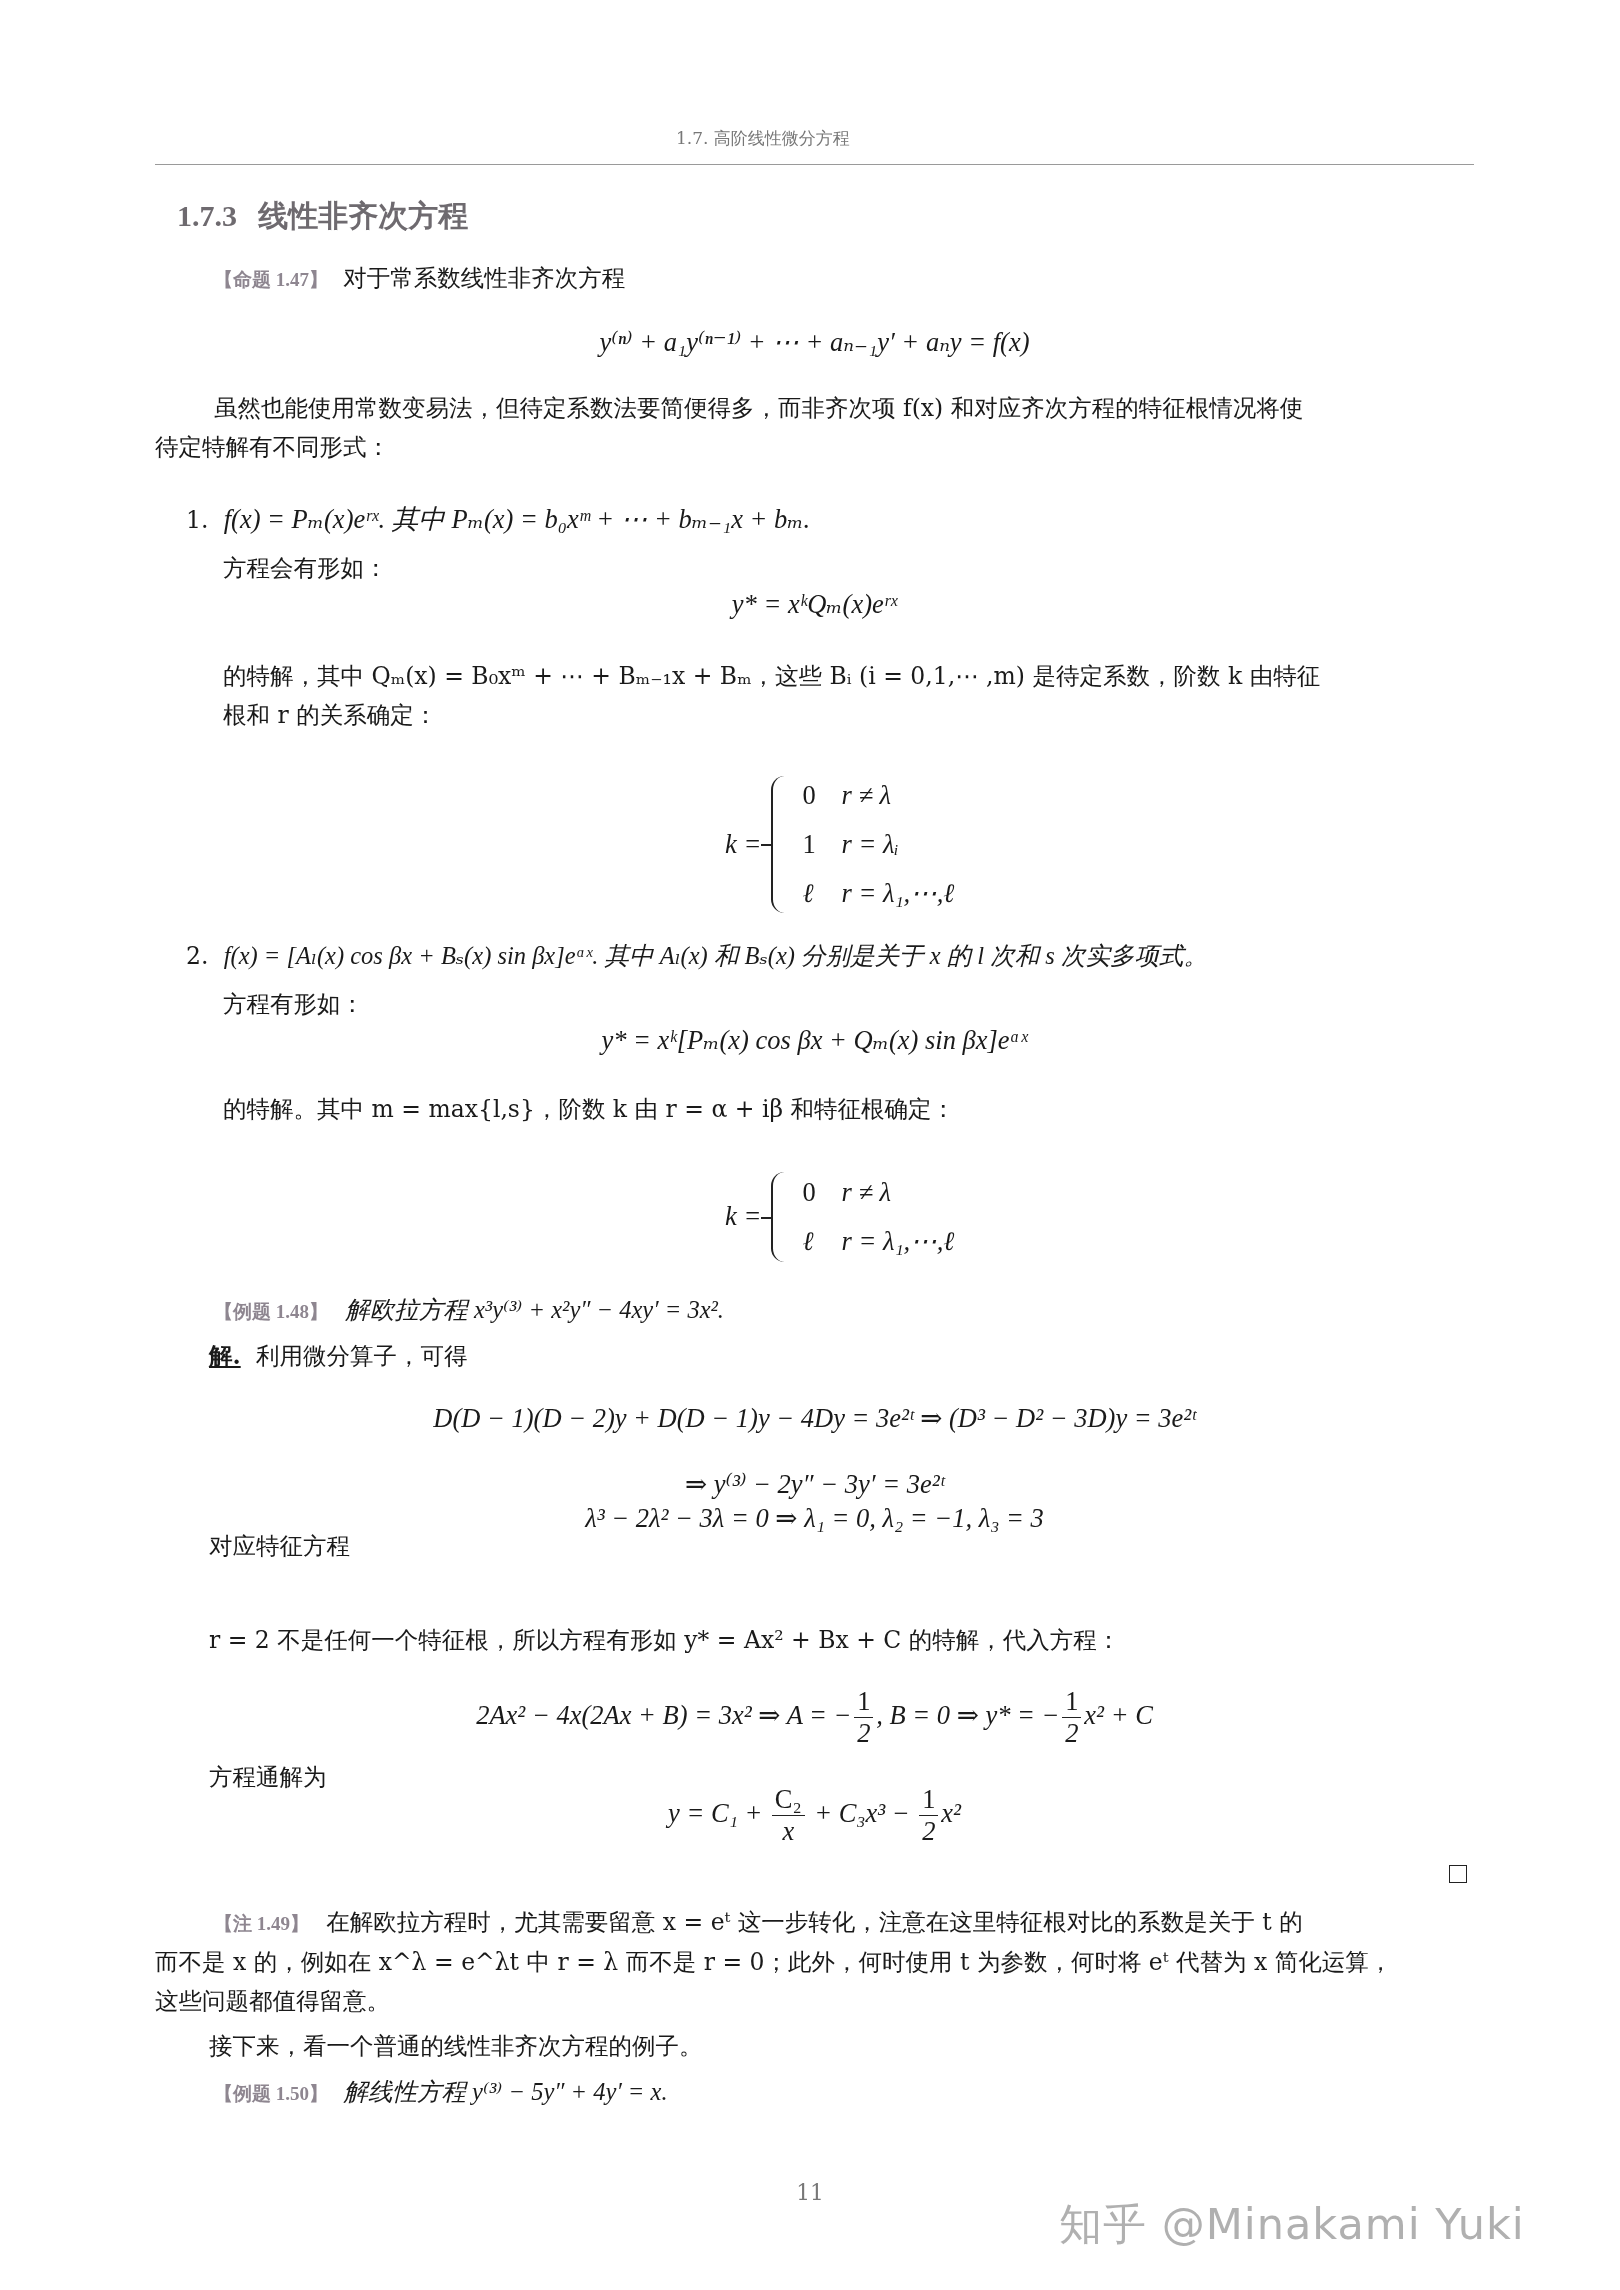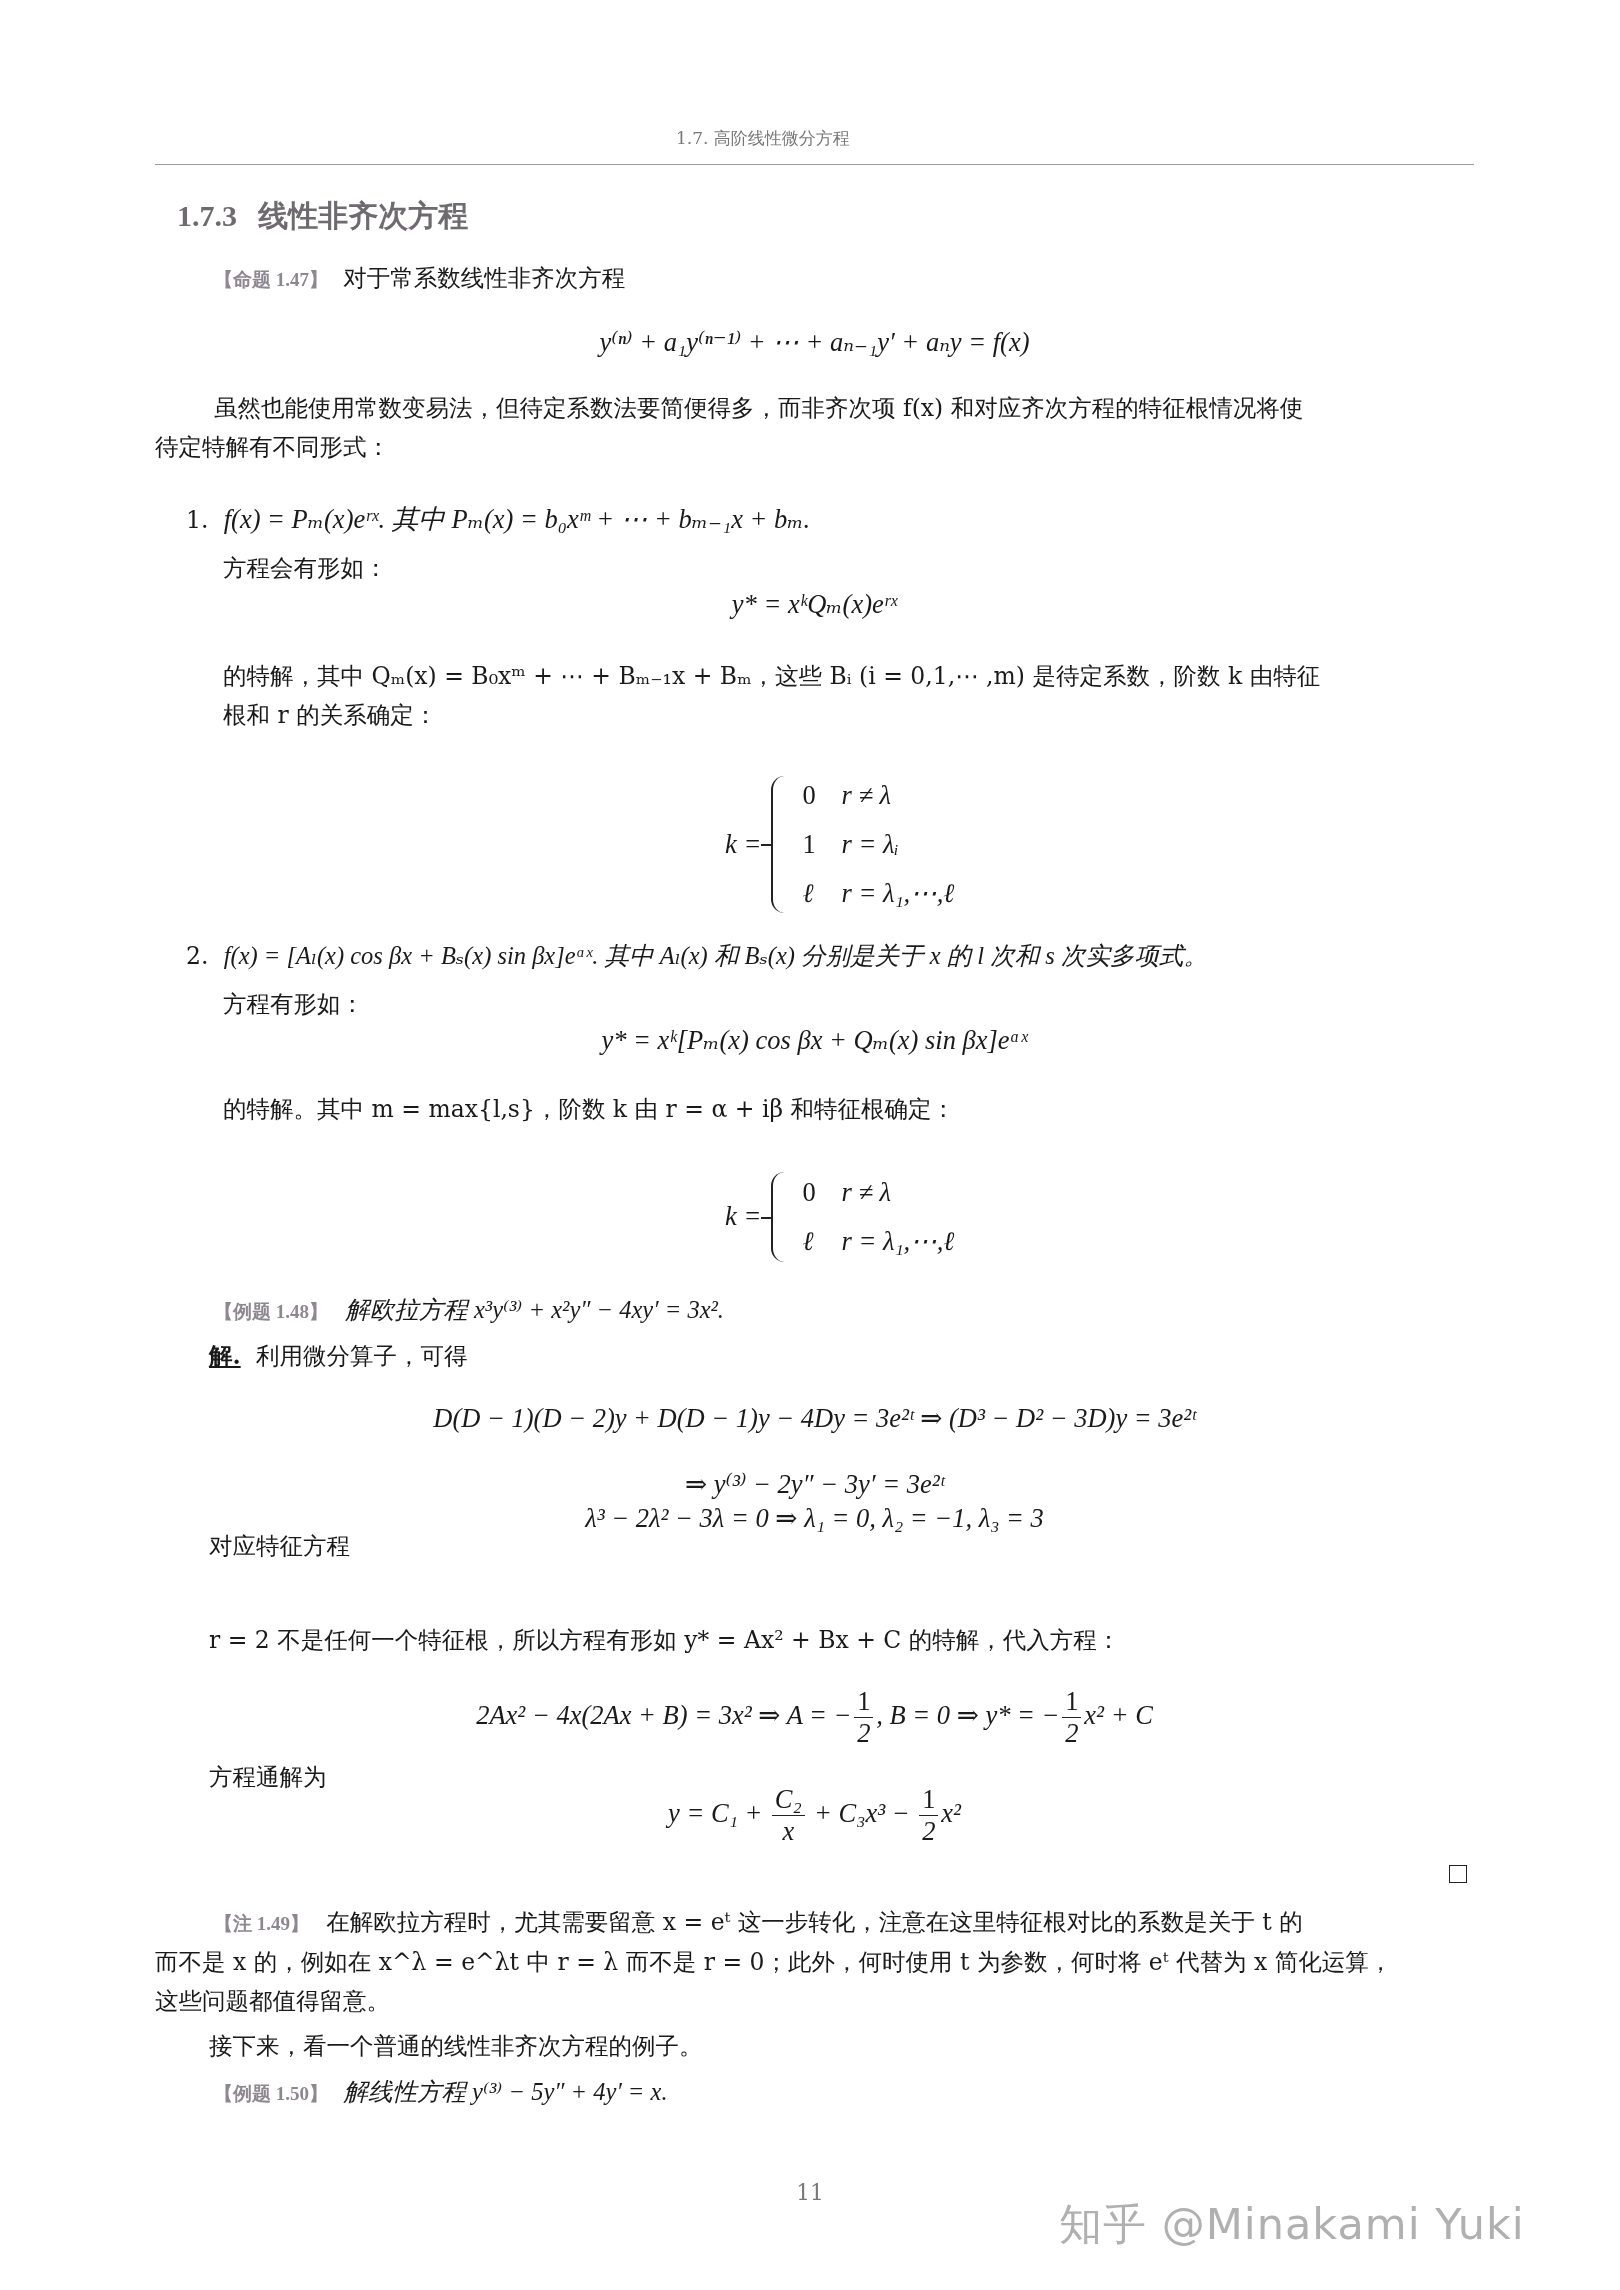--- a/index.html
+++ b/index.html
@@ -125,21 +125,21 @@
       <span class="d">2</span>
     </span><span>, B = 0 ⇒ y* = −</span><span class="frac">
       <span class="n">1</span>
       <span class="d">2</span>
     </span><span>x² + C</span>
 </div>
 
 <div class="abs text" style="left:209px; top:1758px;">方程通解为</div>
 <div class="abs center math" style="top:1784px;">
   <span>y = C₁ + </span><span class="frac">
-      <span class="n" style="font-style:italic;">C₂</span>
+      <span class="n" style="">C₂</span>
       <span class="d">x</span>
     </span><span> + C₃x³ − </span><span class="frac">
       <span class="n">1</span>
       <span class="d">2</span>
     </span><span>x²</span>
 </div>
 <div class="abs qed"></div>
 
 <div class="abs text" style="left:214px; top:1903px;">
   <span class="tag">【注 1.49】</span>

